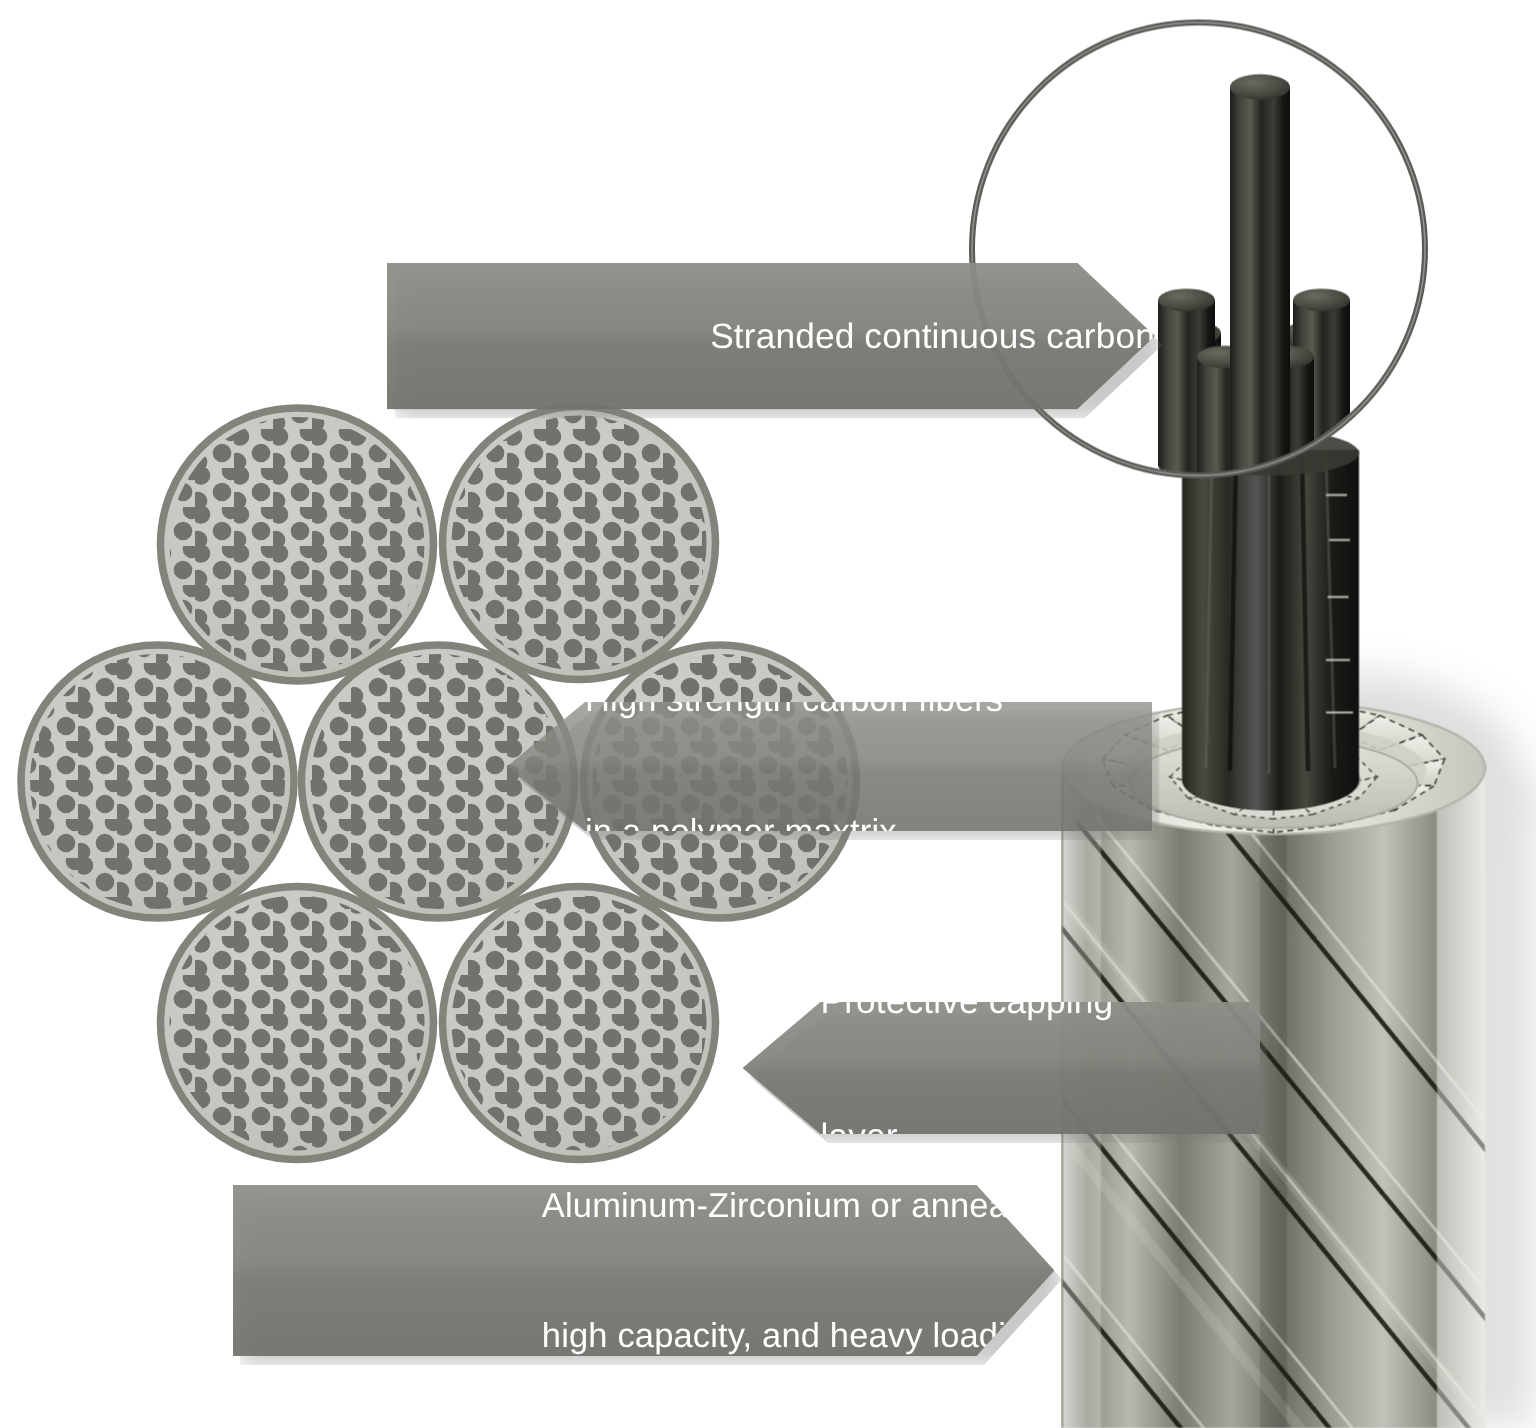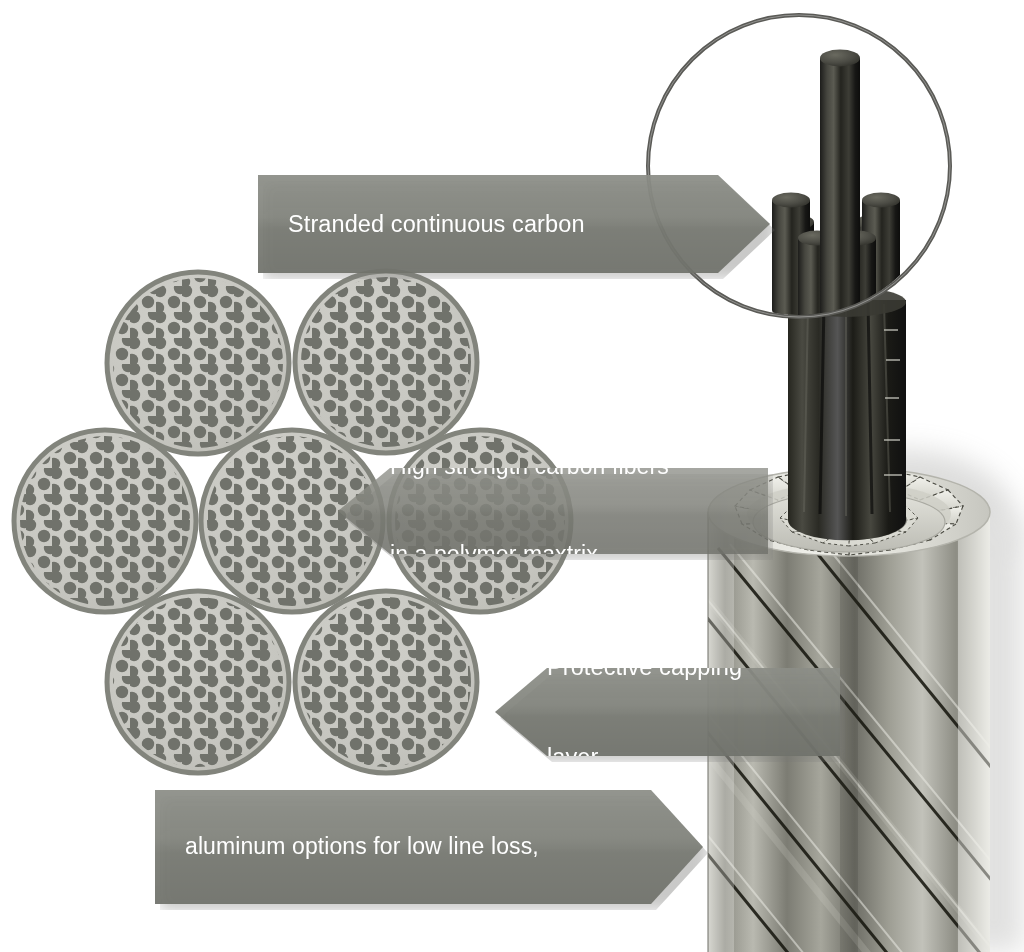--- a/index.html
+++ b/index.html
@@ -43,20 +43,21 @@
     position: relative;
     z-index: 2;
   }
   .callout .line {
     display: block;
   }
   
   .callout.right {
     background: rgba(126,128,120,0.93);
     clip-path: polygon(0 0, calc(100% - 52px) 0, 100% 50%, calc(100% - 52px) 100%, 0 100%);
+    align-items: flex-end;
   }
   .callout.left {
     background: rgba(126,128,120,0.93);
     clip-path: polygon(52px 0, 100% 0, 100% 100%, 52px 100%, 0 50%);
   }
   .callout.translucent {
     background: rgba(128,130,122,0.78);
   }
   .callout-shadow {
     position: absolute;
@@ -392,18 +393,17 @@
       <span class="line">Protective capping</span>
       <span class="line">layer</span>
     </span>
   </div>
 
   <div class="callout-shadow right c4s"></div>
   <div class="callout right c4">
     <span class="sheen"></span>
     <span class="lines">
       <span class="line">Aluminum-Zirconium or annealed</span>
-      <span class="line">aluminum options for low line loss,</span>
       <span class="line">high capacity, and heavy loading</span>
     </span>
   </div>
 
 </div>
 
 </body></html>

